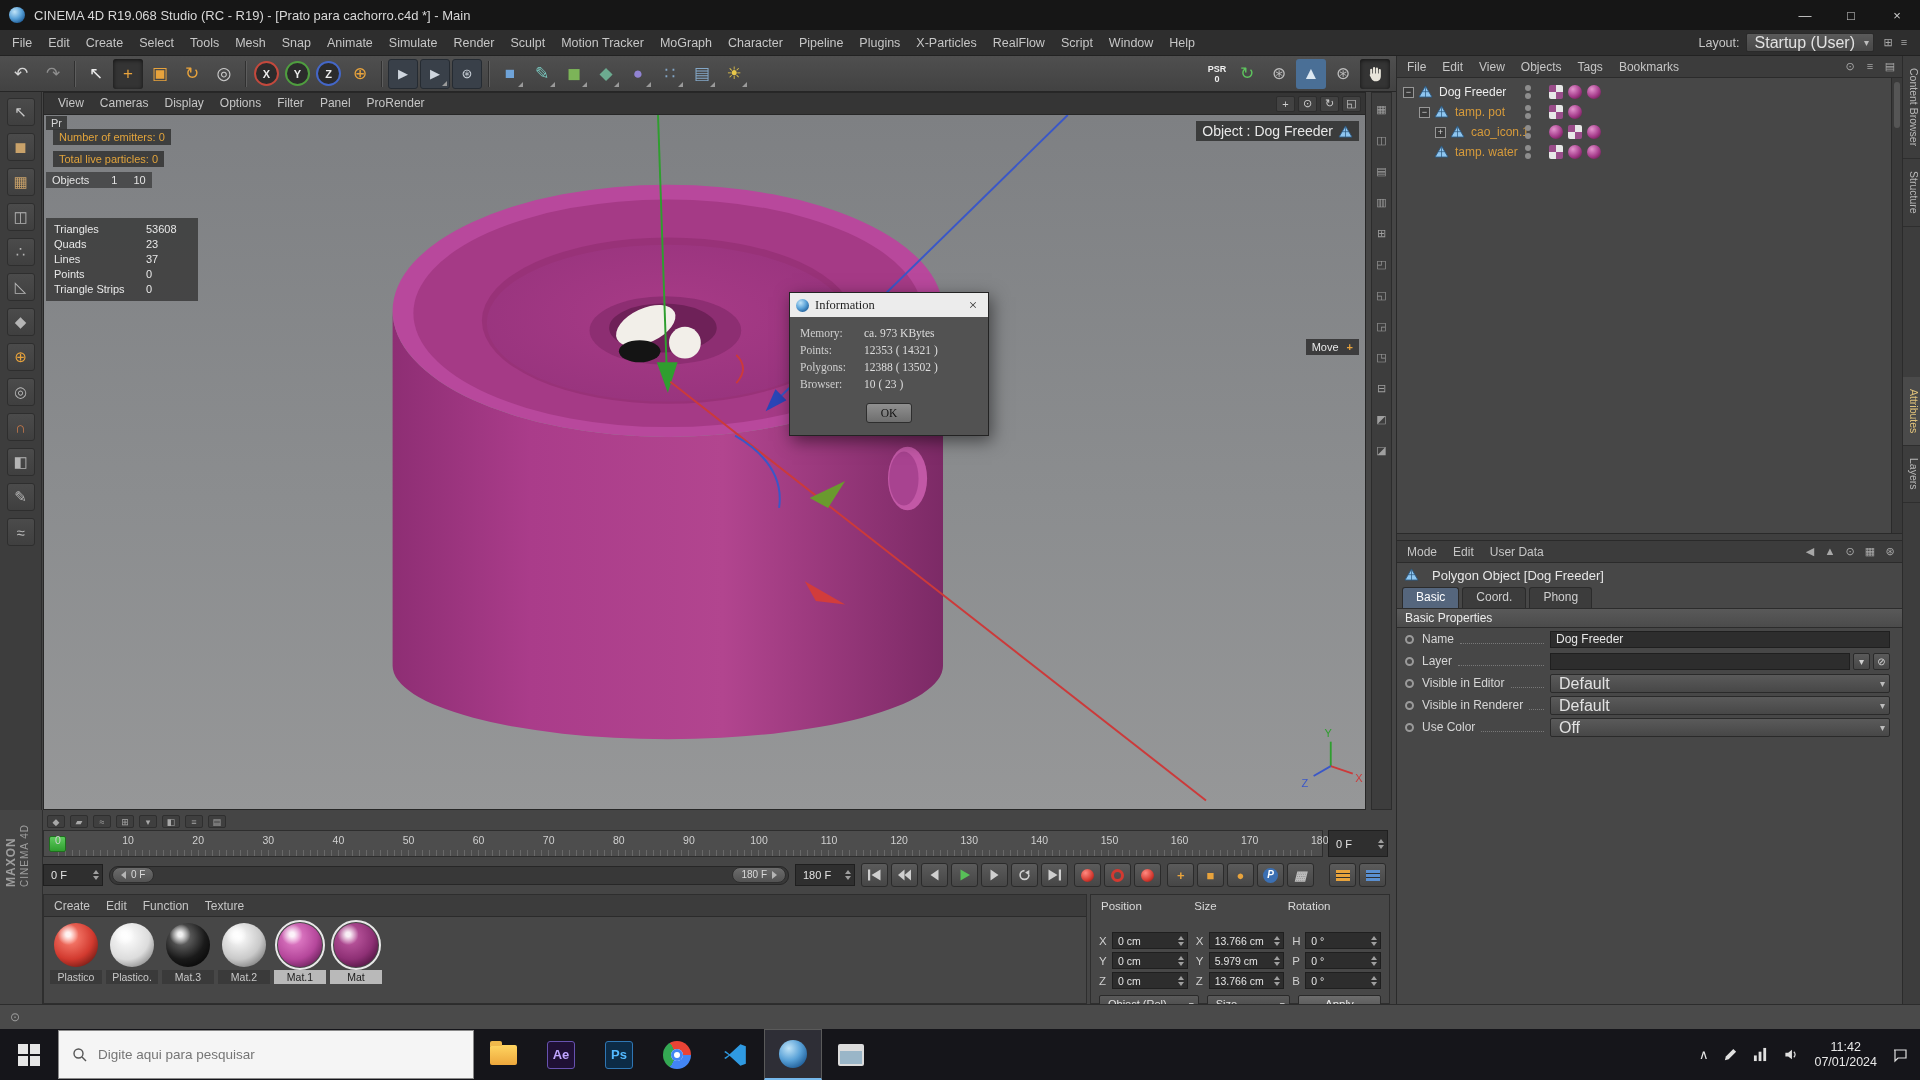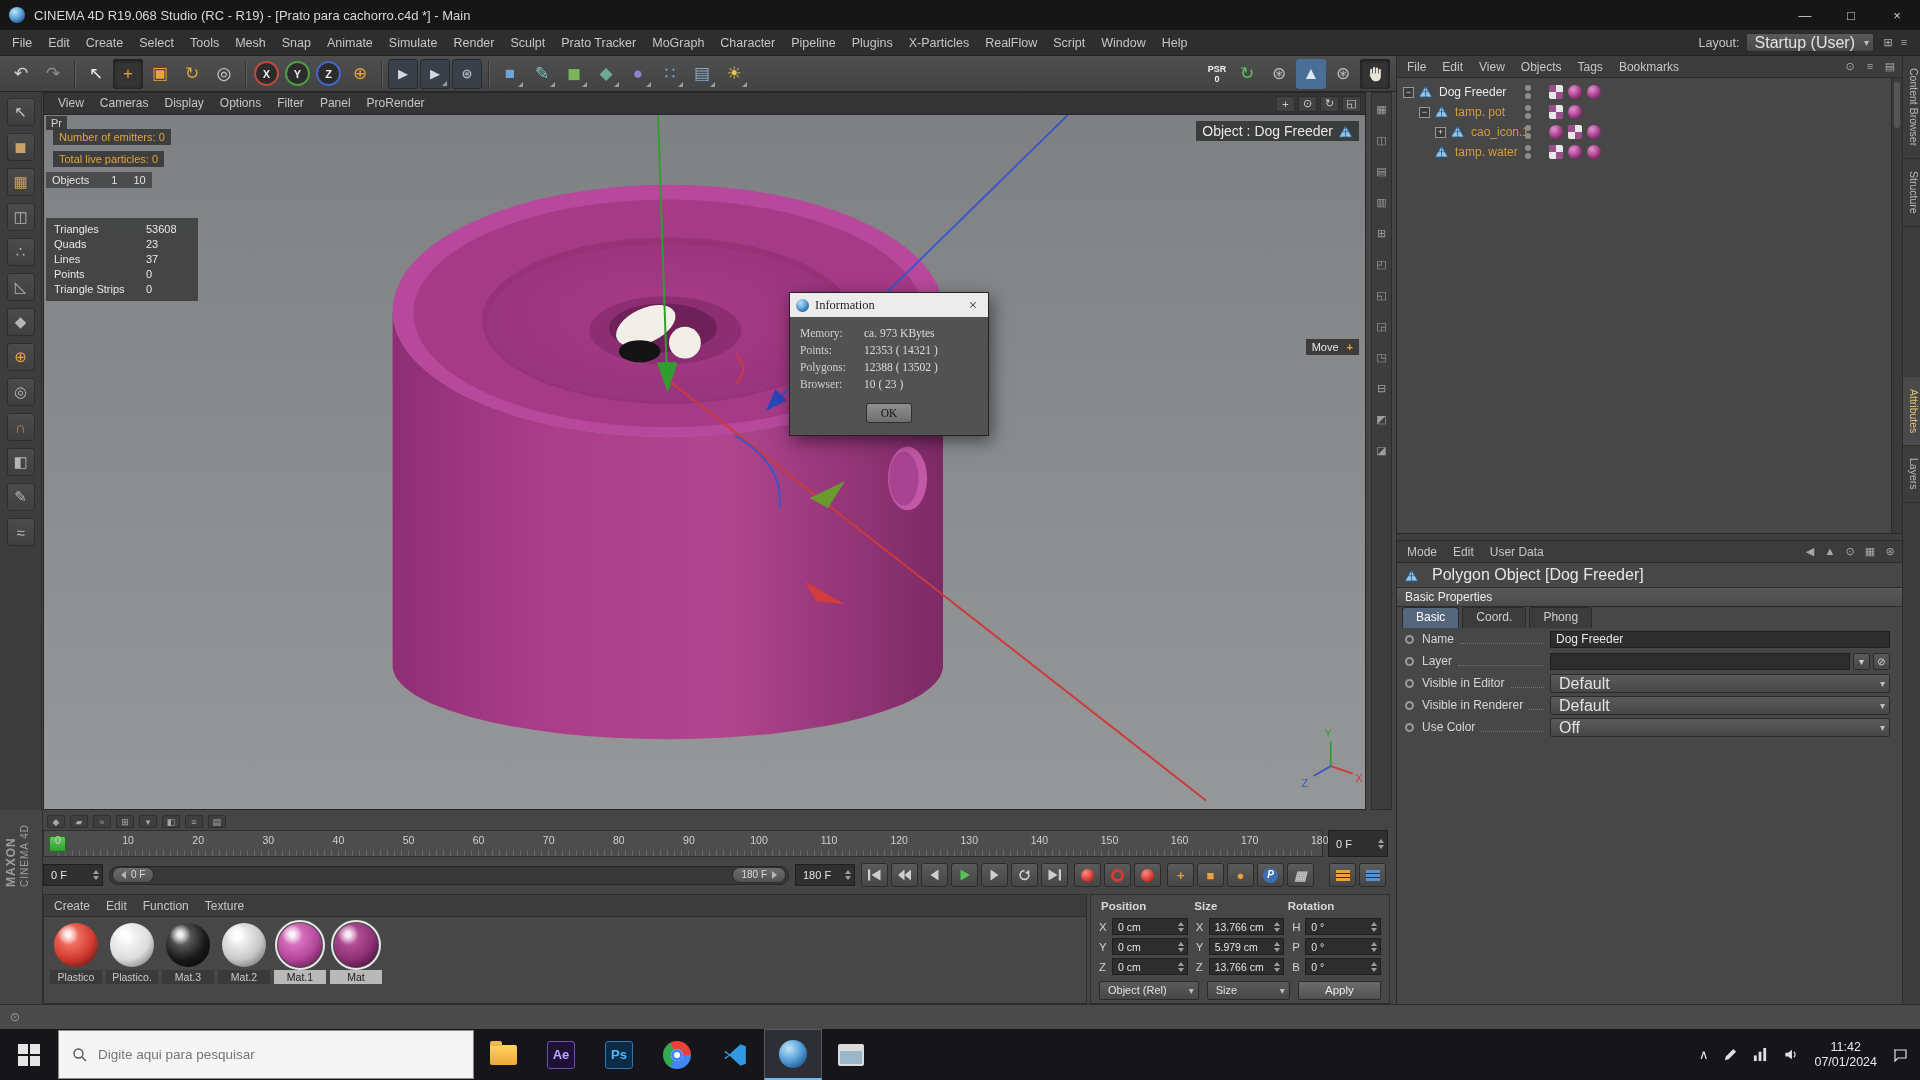--- a/index.html
+++ b/index.html
@@ -91,21 +91,21 @@
 .om-dots{position:absolute;left:128px;top:3px;display:flex;flex-direction:column;gap:2px;}
 .om-dot{width:6px;height:6px;border-radius:50%;background:#8d8d8d;display:block;}
 .om-tags{position:absolute;left:152px;top:3px;display:flex;gap:5px;}
 .tag{width:14px;height:14px;display:block;}
 .tag.mat{border-radius:50%;background:#a53c8b;background:radial-gradient(circle at 35% 30%,#e393cd,#a53c8b 55%,#541039);}
 .tag.checker{border-radius:2px;background:#9a6a8e;background:conic-gradient(#e8e8e8 0 25%,#9a4d8a 0 50%,#e8e8e8 0 75%,#9a4d8a 0);}
 #om-scroll{position:absolute;right:0;top:22px;bottom:0;width:11px;background:#3a3a3a;border-left:1px solid #2a2a2a;}
 #om-scroll i{position:absolute;left:2px;right:2px;top:4px;height:46px;background:#555;border-radius:3px;display:block;}
 #rp-split{position:absolute;top:477px;left:0;right:0;height:8px;background:#3f3f3f;border-top:1px solid #2a2a2a;border-bottom:1px solid #2a2a2a;}
 #attr{position:absolute;top:485px;left:0;right:0;bottom:0;}
-#attr-title{height:24px;display:flex;align-items:center;gap:7px;padding-left:7px;font-size:16px;color:#e6e6e6;}
+#attr-title{height:24px;display:flex;align-items:center;gap:7px;padding-left:7px;font-size:13px;color:#e6e6e6;}
 #attr-tabs{display:flex;gap:3px;padding-left:5px;height:21px;}
 .attr-tab{padding:0 13px;line-height:19px;background:#3c3c3c;border:1px solid #2b2b2b;border-bottom:none;font-size:12px;color:#cfcfcf;border-radius:3px 3px 0 0;}
 .attr-tab.active{background:#55667d;color:#fff;}
 #attr-section{height:20px;background:linear-gradient(#595959,#4b4b4b);border-top:1px solid #2c2c2c;border-bottom:1px solid #2c2c2c;padding-left:8px;line-height:19px;font-size:12px;color:#ececec;}
 .field-row{display:flex;align-items:center;height:22px;padding:0 12px 0 8px;font-size:12px;}
 .anim-dot{width:9px;height:9px;border:2px solid #9a9a9a;border-radius:50%;margin-right:8px;flex:none;}
 .field-row.disabled .anim-dot{border-color:#6e6e6e;}
 .field-label{color:#d6d6d6;white-space:nowrap;}
 .field-row.disabled .field-label{color:#8f8f8f;}
 .leader{flex:1;border-bottom:1px dotted #787878;margin:0 6px;height:9px;min-width:8px;}
@@ -155,21 +155,21 @@
 #materials{position:absolute;left:43px;top:894px;width:1044px;height:110px;background:#474747;border:1px solid #2e2e2e;}
 #mat-items{display:flex;gap:4px;padding:6px;}
 .mat-tile{width:52px;display:flex;flex-direction:column;align-items:center;gap:3px;}
 .mat-sphere{width:44px;height:44px;border-radius:50%;}
 .mat-tile.sel .mat-sphere{outline:2px solid #e8e8e8;outline-offset:1px;}
 .mat-label{width:100%;text-align:center;font-size:10.5px;background:#3a3a3a;color:#c9c9c9;line-height:14px;white-space:nowrap;overflow:hidden;}
 .mat-tile.sel .mat-label{background:#b9b9b9;color:#1c1c1c;}
 
 
 #coords{position:absolute;left:1090px;top:894px;width:300px;height:110px;background:#474747;border:1px solid #2e2e2e;font-size:11.5px;padding:5px 8px;}
-#coords-headers{display:grid;grid-template-columns:1fr 1fr 1fr;color:#d8d8d8;margin-bottom:6px;padding-left:2px;font-weight:bold;}
+#coords-headers{display:grid;grid-template-columns:1fr 1fr 1fr;color:#d8d8d8;margin-bottom:20px;padding-left:2px;}
 #coords-grid{display:grid;grid-template-columns:1fr 1fr 1fr;gap:3px 8px;}
 .coord-cell{display:flex;align-items:center;gap:4px;}
 .coord-label{width:9px;color:#cfcfcf;flex:none;}
 .coord-box{flex:1;height:17px;background:#2d2d2d;border:1px solid #1f1f1f;color:#e4e4e4;display:flex;align-items:center;padding:0 3px 0 5px;font-size:10.5px;white-space:nowrap;overflow:hidden;}
 #coords-bottom{display:grid;grid-template-columns:1.2fr 1fr 1fr;gap:8px;margin-top:6px;}
 #coords-bottom .dropdown{padding-right:14px;font-size:11px;}
 .apply-btn{height:19px;background:linear-gradient(#6c6c6c,#515151);border:1px solid #2a2a2a;border-radius:2px;color:#ececec;text-align:center;line-height:17px;font-size:11.5px;}
 
 
 #leftbottom{position:absolute;left:0;top:810px;width:43px;height:194px;background:#454545;border-right:1px solid #2e2e2e;}
@@ -224,21 +224,21 @@
         <span class="mitem">Edit</span>
         <span class="mitem">Create</span>
         <span class="mitem">Select</span>
         <span class="mitem">Tools</span>
         <span class="mitem">Mesh</span>
         <span class="mitem">Snap</span>
         <span class="mitem">Animate</span>
         <span class="mitem">Simulate</span>
         <span class="mitem">Render</span>
         <span class="mitem">Sculpt</span>
-        <span class="mitem">Prato Tracker</span>
+        <span class="mitem">Motion Tracker</span>
         <span class="mitem">MoGraph</span>
         <span class="mitem">Character</span>
         <span class="mitem">Pipeline</span>
         <span class="mitem">Plugins</span>
         <span class="mitem">X-Particles</span>
         <span class="mitem">RealFlow</span>
         <span class="mitem">Script</span>
         <span class="mitem">Window</span>
         <span class="mitem">Help</span>
       </div>
@@ -571,26 +571,26 @@
             <span>⊛</span>
           </div>
       </div>
       <div id="attr-title">
         <span class="om-icon" id="attr-obj-icon"><svg viewBox="0 0 16 14" width="15" height="13">
               <path d="M8 1 15 13 1 13Z" fill="#8ec6f0" stroke="#2e5a82"></path>
               <path d="M8 1 8 13M4.5 7.2 11.5 7.2" stroke="#2e5a82" stroke-width="0.8" fill="none"></path>
             </svg></span>
         <span>Polygon Object [Dog Freeder]</span>
       </div>
-      <div id="attr-section">Basic Properties</div>
       <div id="attr-tabs">
           <span class="attr-tab active">Basic</span>
           <span class="attr-tab">Coord.</span>
           <span class="attr-tab">Phong</span>
         </div>
+      <div id="attr-section">Basic Properties</div>
 
       <div class="field-row">
         <span class="anim-dot"></span>
         <span class="field-label">Name</span>
         <span class="leader"></span>
         <span class="field-control">
             <input class="text-input" value="Dog Freeder" style="">
           </span>
       </div>
       <div class="field-row">

